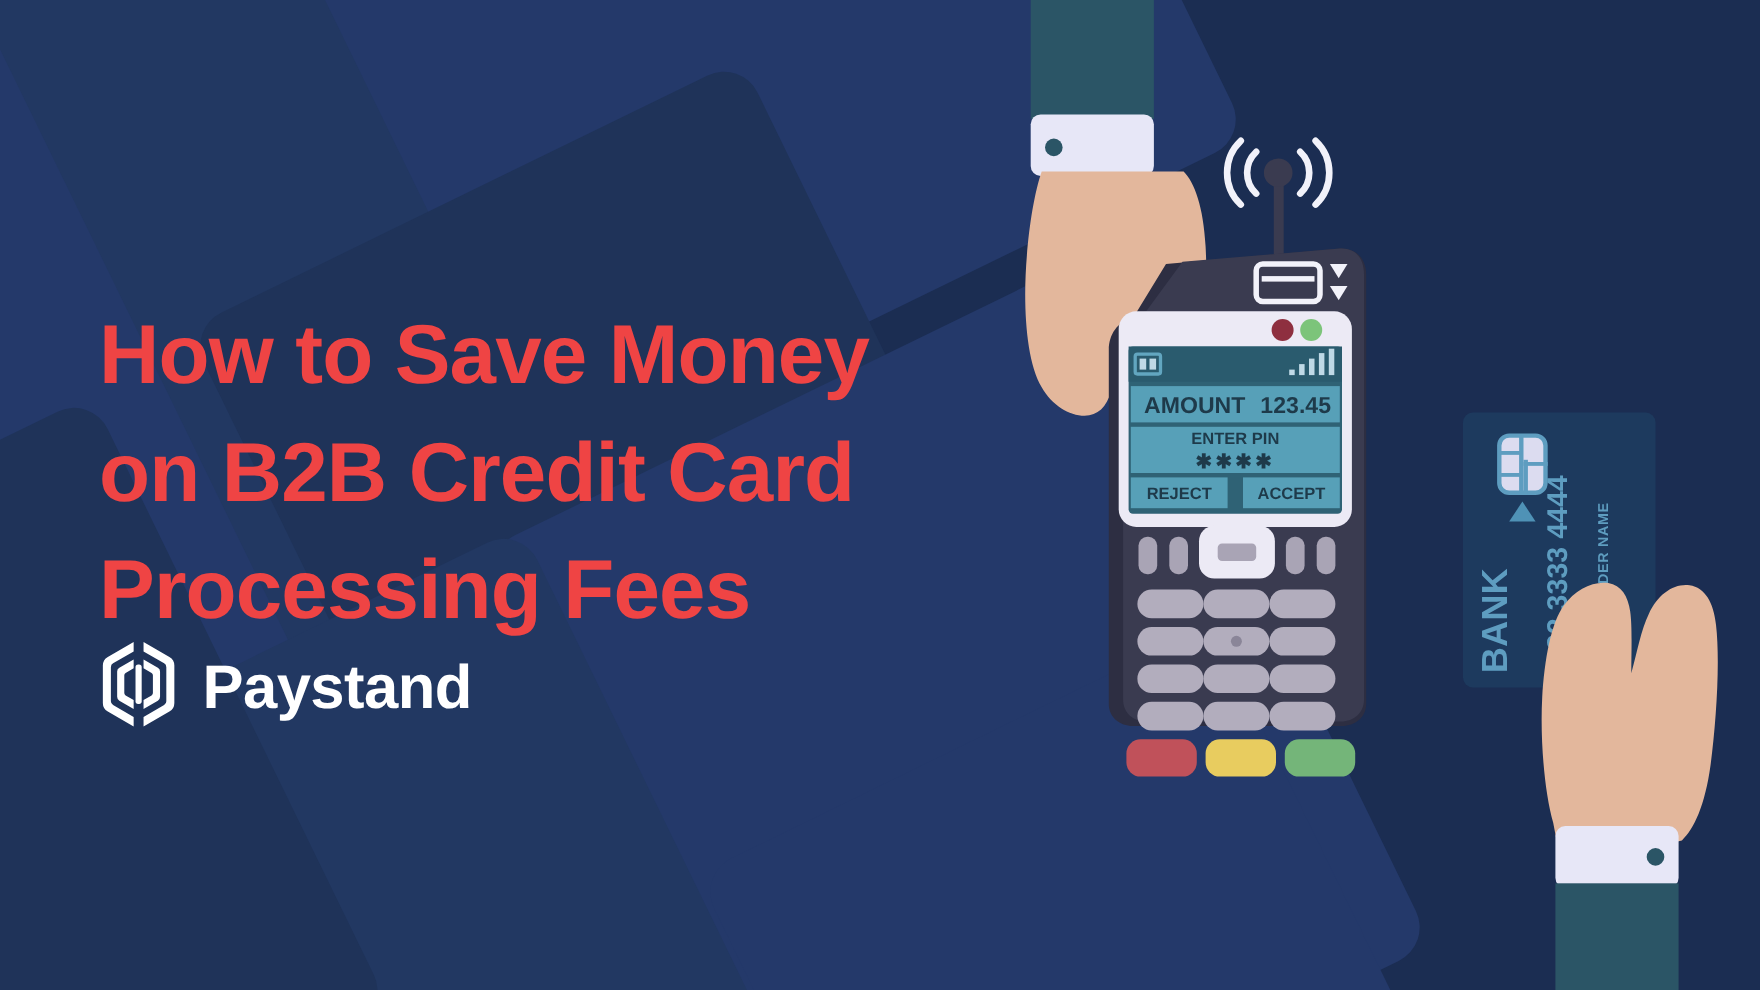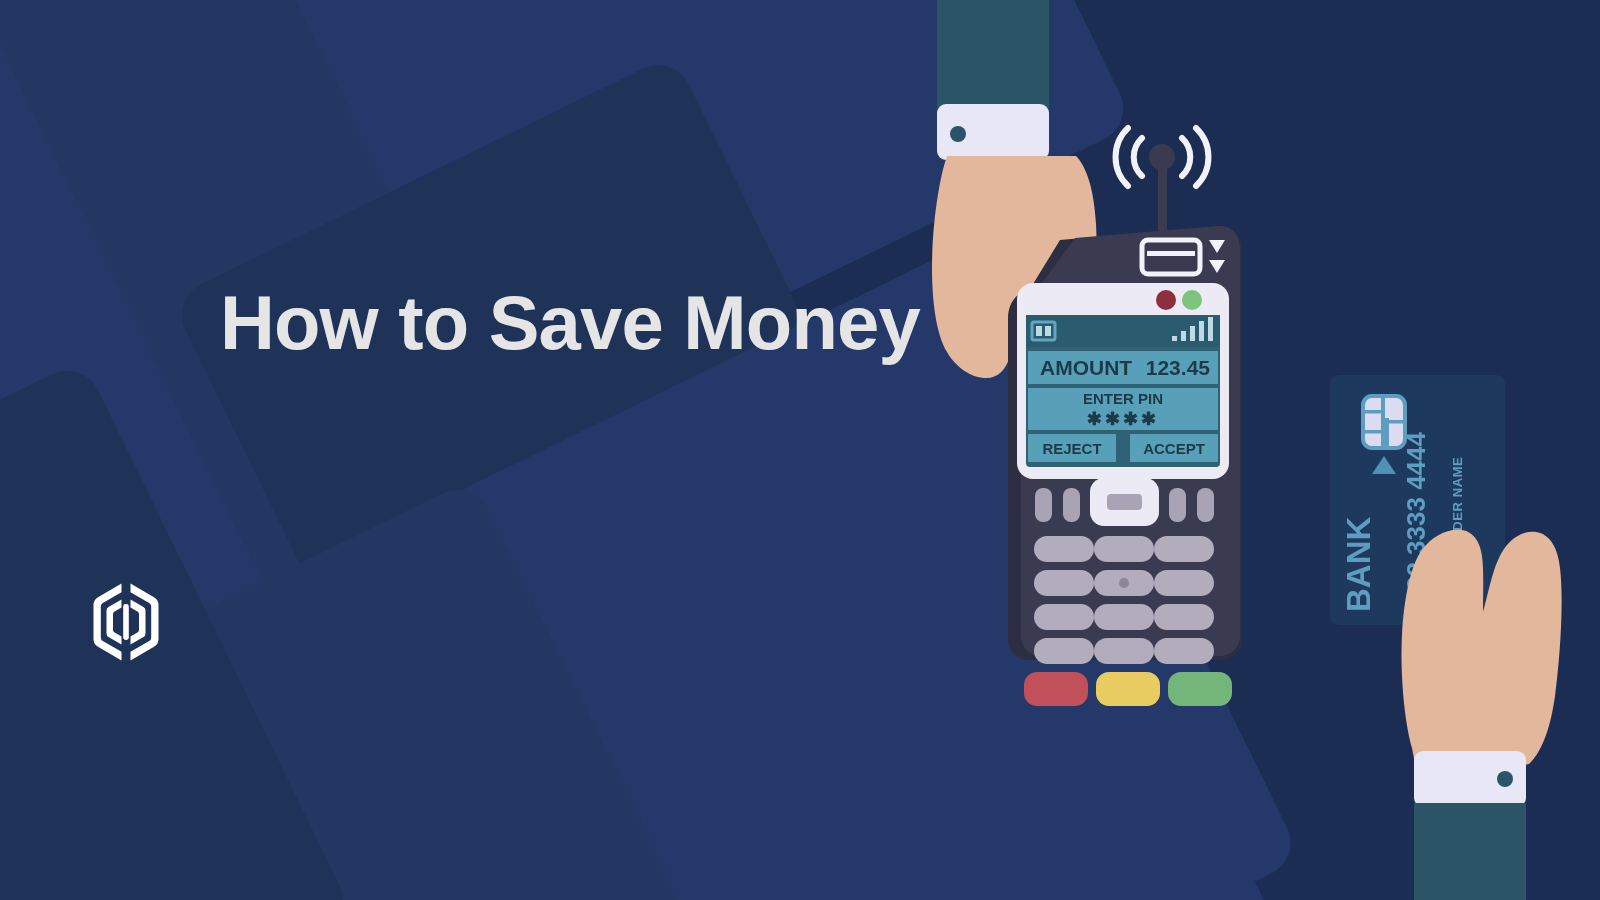--- a/index.html
+++ b/index.html
@@ -29,26 +29,25 @@
   }
   .bg-card.lighter { background: #24396a; }
   .bg-card.dim     { background: #1f3359; }
 
   
   #headline {
     position: absolute;
     left: 90px;
     top: 218px;
     width: 830px;
-    color: #e5e5e5;
+    color: #ef4444;
     font-size: 76px;
     font-weight: bold;
     line-height: 1.41;
     letter-spacing: -0.8px;
-    text-align: right;
   }
   #headline .hl-line { display: block; white-space: nowrap; }
 
   #logo-lockup {
     position: absolute;
     left: 90px;
     top: 582px;
     display: flex;
     align-items: center;
     gap: 22px;
@@ -82,20 +81,22 @@
     <div class="bg-card lighter" style="left:330px; top:-330px; width:700px; height:640px; transform:rotate(-26deg);"></div>
     <div class="bg-card dim" style="left:300px; top:140px; width:560px; height:720px; transform:rotate(-26deg);"></div>
     <div class="bg-card lighter" style="left:560px; top:330px; width:620px; height:700px; transform:rotate(-26deg);"></div>
     <div class="bg-card" style="left:120px; top:560px; width:520px; height:640px; transform:rotate(-26deg);"></div>
     <div class="bg-card dim" style="left:-180px; top:420px; width:420px; height:620px; transform:rotate(-26deg);"></div>
     <div class="bg-card lighter" style="left:700px; top:660px; width:520px; height:420px; transform:rotate(-26deg);"></div>
   </div>
 
   <h1 id="headline">
     <span class="hl-line">How to Save Money</span>
+    <span class="hl-line">on B2B Credit Card</span>
+    <span class="hl-line">Processing Fees</span>
   </h1>
 
   <div id="logo-lockup">
     <span>
       <svg width="72" height="80" viewBox="0 0 72 80" aria-hidden="true">
 
         <path fill="#ffffff" d="M31.5 1.6 L8 15.2 A9 9 0 0 0 3.5 23 L3.5 57 A9 9 0 0 0 8 64.8 L31.5 78.4
                                  L31.5 69.8 L12.8 59 A4 4 0 0 1 10.8 55.5 L10.8 24.5 A4 4 0 0 1 12.8 21
                                  L31.5 10.2 Z"></path>
 
@@ -107,20 +108,21 @@
                                  L31.5 62.5 L31.5 54.4 L24.2 50.2 A2.4 2.4 0 0 1 23 48.1 L23 31.9
                                  A2.4 2.4 0 0 1 24.2 29.8 L31.5 25.6 Z"></path>
 
         <path fill="#ffffff" d="M40.5 17.5 L53.5 25 A4 4 0 0 1 55.5 28.5 L55.5 51.5 A4 4 0 0 1 53.5 55
                                  L40.5 62.5 L40.5 54.4 L47.8 50.2 A2.4 2.4 0 0 0 49 48.1 L49 31.9
                                  A2.4 2.4 0 0 0 47.8 29.8 L40.5 25.6 Z"></path>
 
         <rect x="33.2" y="22" width="5.6" height="36" rx="2.4" fill="#ffffff"></rect>
       </svg>
     </span>
+    <span id="logo-wordmark">Paystand</span>
   </div>
 
   <div id="illustration">
     <svg width="700" height="900" viewBox="0 0 700 900" aria-hidden="true">
       <defs>
         <clipPath id="clip-card">
           <rect x="430" y="375" width="175" height="245" rx="8"></rect>
         </clipPath>
       </defs>
 

